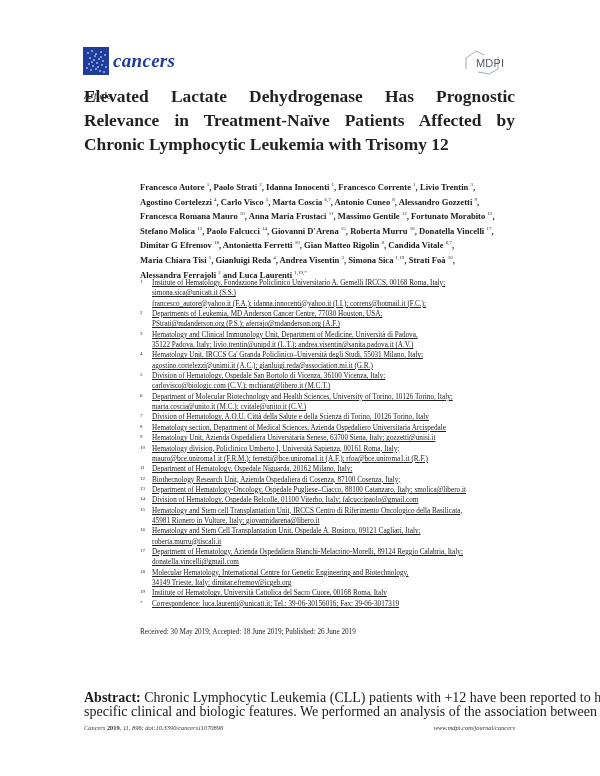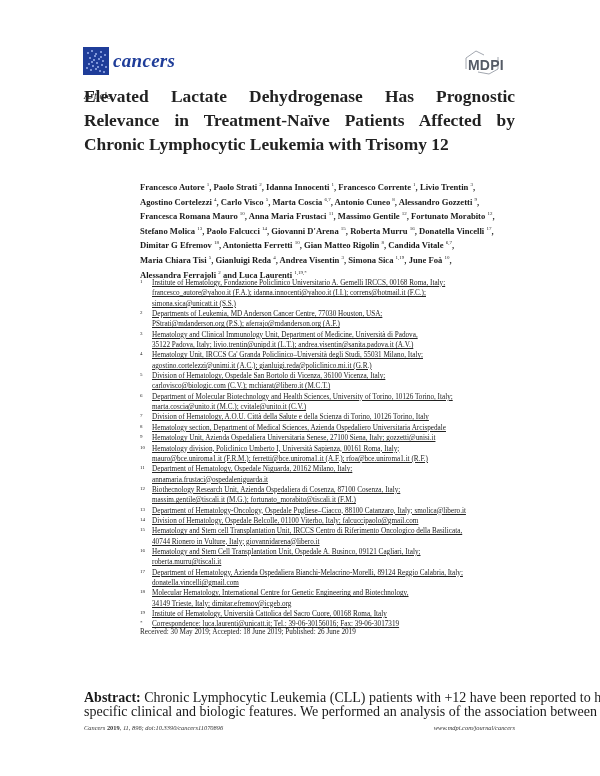--- a/index.html
+++ b/index.html
@@ -7,22 +7,22 @@
          font-family: "Liberation Serif", "DejaVu Serif", serif; color: #1a1a1a; }
   .page { position: absolute; left: 0; top: 0; width: 600px; height: 597px; background: #fff; }
 
   .logo { position: absolute; left: 83px; top: 47px; display: flex; align-items: center; }
   .logo-box { width: 26px; height: 28px; background: #1f3d99; position: relative; overflow: hidden; }
   .logo-box .dot { position: absolute; width: 2px; height: 2px; background: #9fb3ee; border-radius: 1px; }
   .logo-text { font-family: "Liberation Serif", serif; font-style: italic; font-weight: bold;
                color: #1f3d99; font-size: 19px; margin-left: 4px; letter-spacing: 0.3px; }
 
   .mdpi { position: absolute; left: 464px; top: 49px; width: 36px; height: 26px; }
-  .mdpi-text { position: absolute; left: 4px; top: 8px; font-family: "Liberation Sans", sans-serif;
-               font-weight: bold; font-size: 14px; color: #555b66; letter-spacing: 0.2px; }
+  .mdpi-text { position: absolute; left: 12px; top: 8px; font-family: "Liberation Sans", sans-serif;
+               font-weight: normal; font-size: 11px; color: #555b66; letter-spacing: 0.2px; }
 
   .article-type { position: absolute; left: 84px; top: 90px; font-style: italic; font-size: 10px; color: #333; }
 
   .title { position: absolute; left: 84px; top: 84px; width: 431px; font-weight: bold;
            font-size: 17.4px; line-height: 24px; text-align: justify; color: #222; }
   .title span { display: block; }
   .title .l1, .title .l2 { text-align: justify; text-align-last: justify; }
 
   .authors { position: absolute; left: 140px; top: 180px; width: 380px; font-weight: bold;
              font-size: 8.6px; line-height: 14.6px; color: #1a1a1a; }
@@ -96,45 +96,45 @@
     <span class="l2">Relevance in Treatment-Naïve Patients Affected by</span>
     <span class="l3">Chronic Lymphocytic Leukemia with Trisomy 12</span>
   </h1>
 
   <div class="authors" id="authors">
       <span class="line"><span>Francesco Autore </span><sup>1</sup>, <span>Paolo Strati </span><sup>2</sup>, <span>Idanna Innocenti </span><sup>1</sup>, <span>Francesco Corrente </span><sup>1</sup>, <span>Livio Trentin </span><sup>3</sup>,</span>
       <span class="line"><span>Agostino Cortelezzi </span><sup>4</sup>, <span>Carlo Visco </span><sup>5</sup>, <span>Marta Coscia </span><sup>6,7</sup>, <span>Antonio Cuneo </span><sup>8</sup>, <span>Alessandro Gozzetti </span><sup>9</sup>,</span>
       <span class="line"><span>Francesca Romana Mauro </span><sup>10</sup>, <span>Anna Maria Frustaci </span><sup>11</sup>, <span>Massimo Gentile </span><sup>12</sup>, <span>Fortunato Morabito </span><sup>12</sup>,</span>
       <span class="line"><span>Stefano Molica </span><sup>13</sup>, <span>Paolo Falcucci </span><sup>14</sup>, <span>Giovanni D'Arena </span><sup>15</sup>, <span>Roberta Murru </span><sup>16</sup>, <span>Donatella Vincelli </span><sup>17</sup>,</span>
       <span class="line"><span>Dimitar G Efremov </span><sup>18</sup>, <span>Antonietta Ferretti </span><sup>10</sup>, <span>Gian Matteo Rigolin </span><sup>8</sup>, <span>Candida Vitale </span><sup>6,7</sup>,</span>
-      <span class="line"><span>Maria Chiara Tisi </span><sup>5</sup>, <span>Gianluigi Reda </span><sup>4</sup>, <span>Andrea Visentin </span><sup>3</sup>, <span>Simona Sica </span><sup>1,19</sup>, <span>June Foà </span><sup>10</sup>,</span>
+      <span class="line"><span>Maria Chiara Tisi </span><sup>5</sup>, <span>Gianluigi Reda </span><sup>4</sup>, <span>Andrea Visentin </span><sup>3</sup>, <span>Simona Sica </span><sup>1,19</sup>, <span>Strati Foà </span><sup>10</sup>,</span>
       <span class="line"><span>Alessandra Ferrajoli </span><sup>2</sup> and <span>Luca Laurenti </span><sup>1,19,*</sup></span>
     </div>
 
   <div class="affils" id="affils">
       <div class="affil">
         <span class="num">1</span>
         <span class="txt">Institute of Hematology, Fondazione Policlinico Universitario A. Gemelli IRCCS, 00168 Roma, Italy;</span>
+        <span class="txt">simona.sica@unicatt.it (S.S.)</span>
         <span class="txt">francesco_autore@yahoo.it (F.A.); idanna.innocenti@yahoo.it (I.I.); correns@hotmail.it (F.C.);</span>
-        <span class="txt">simona.sica@unicatt.it (S.S.)</span>
       </div>
       <div class="affil">
         <span class="num">2</span>
         <span class="txt">Departments of Leukemia, MD Anderson Cancer Centre, 77030 Houston, USA;</span>
         <span class="txt">PStrati@mdanderson.org (P.S.); aferrajo@mdanderson.org (A.F.)</span>
       </div>
       <div class="affil">
         <span class="num">3</span>
         <span class="txt">Hematology and Clinical Immunology Unit, Department of Medicine, Università di Padova,</span>
         <span class="txt">35122 Padova, Italy; livio.trentin@unipd.it (L.T.); andrea.visentin@sanita.padova.it (A.V.)</span>
       </div>
       <div class="affil">
         <span class="num">4</span>
         <span class="txt">Hematology Unit, IRCCS Ca' Granda Policlinico–Università degli Studi, 55031 Milano, Italy;</span>
-        <span class="txt">agostino.cortelezzi@unimi.it (A.C.); gianluigi.reda@policlinico.mi.it (G.R.)</span>
+        <span class="txt">agostino.cortelezzi@unimi.it (A.C.); gianluigi.reda@association.mi.it (G.R.)</span>
       </div>
       <div class="affil">
         <span class="num">5</span>
         <span class="txt">Division of Hematology, Ospedale San Bortolo di Vicenza, 36100 Vicenza, Italy;</span>
         <span class="txt">carlovisco@biologic.com (C.V.); mchiarat@libero.it (M.C.T.)</span>
       </div>
       <div class="affil">
         <span class="num">6</span>
         <span class="txt">Department of Molecular Biotechnology and Health Sciences, University of Torino, 10126 Torino, Italy;</span>
         <span class="txt">marta.coscia@unito.it (M.C.); cvitale@unito.it (C.V.)</span>
@@ -142,49 +142,47 @@
       <div class="affil">
         <span class="num">7</span>
         <span class="txt">Division of Hematology, A.O.U. Città della Salute e della Scienza di Torino, 10126 Torino, Italy</span>
       </div>
       <div class="affil">
         <span class="num">8</span>
         <span class="txt">Hematology section, Department of Medical Sciences, Azienda Ospedaliero Universitaria Arcispedale</span>
       </div>
       <div class="affil">
         <span class="num">9</span>
-        <span class="txt">Hematology Unit, Azienda Ospedaliera Universitaria Senese, 27100 Siena, Italy; gozzetti@unisi.it</span>
+        <span class="txt">Hematology Unit, Azienda Ospedaliera Universitaria Senese, 63700 Siena, Italy; gozzetti@unisi.it</span>
       </div>
       <div class="affil">
         <span class="num">10</span>
         <span class="txt">Hematology division, Policlinico Umberto I, Università Sapienza, 00161 Roma, Italy;</span>
         <span class="txt">mauro@bce.uniroma1.it (F.R.M.); ferretti@bce.uniroma1.it (A.F.); rfoa@bce.uniroma1.it (R.F.)</span>
       </div>
       <div class="affil">
         <span class="num">11</span>
         <span class="txt">Department of Hematology, Ospedale Niguarda, 20162 Milano, Italy;</span>
-        <span class="txt">annamaria.frustaci@ospedaleniguarda.it</span>
       </div>
       <div class="affil">
         <span class="num">12</span>
         <span class="txt">Biothecnology Research Unit, Azienda Ospedaliera di Cosenza, 87100 Cosenza, Italy;</span>
-        <span class="txt">massim.gentile@tiscali.it (M.G.); fortunato_morabito@tiscali.it (F.M.)</span>
       </div>
       <div class="affil">
         <span class="num">13</span>
         <span class="txt">Department of Hematology-Oncology, Ospedale Pugliese–Ciacco, 88100 Catanzaro, Italy; smolica@libero.it</span>
       </div>
       <div class="affil">
         <span class="num">14</span>
         <span class="txt">Division of Hematology, Ospedale Belcolle, 01100 Viterbo, Italy; falcuccipaolo@gmail.com</span>
       </div>
       <div class="affil">
         <span class="num">15</span>
         <span class="txt">Hematology and Stem cell Transplantation Unit, IRCCS Centro di Riferimento Oncologico della Basilicata,</span>
-        <span class="txt">40744 Rionero in Vulture, Italy; giovannidarena@libero.it</span>
+        <span class="txt">45981 Rionero in Vulture, Italy; giovannidarena@libero.it</span>
       </div>
       <div class="affil">
         <span class="num">16</span>
         <span class="txt">Hematology and Stem Cell Transplantation Unit, Ospedale A. Businco, 09121 Cagliari, Italy;</span>
         <span class="txt">roberta.murru@tiscali.it</span>
       </div>
       <div class="affil">
         <span class="num">17</span>
         <span class="txt">Department of Hematology, Azienda Ospedaliera Bianchi-Melacrino-Morelli, 89124 Reggio Calabria, Italy;</span>
         <span class="txt">donatella.vincelli@gmail.com</span>

